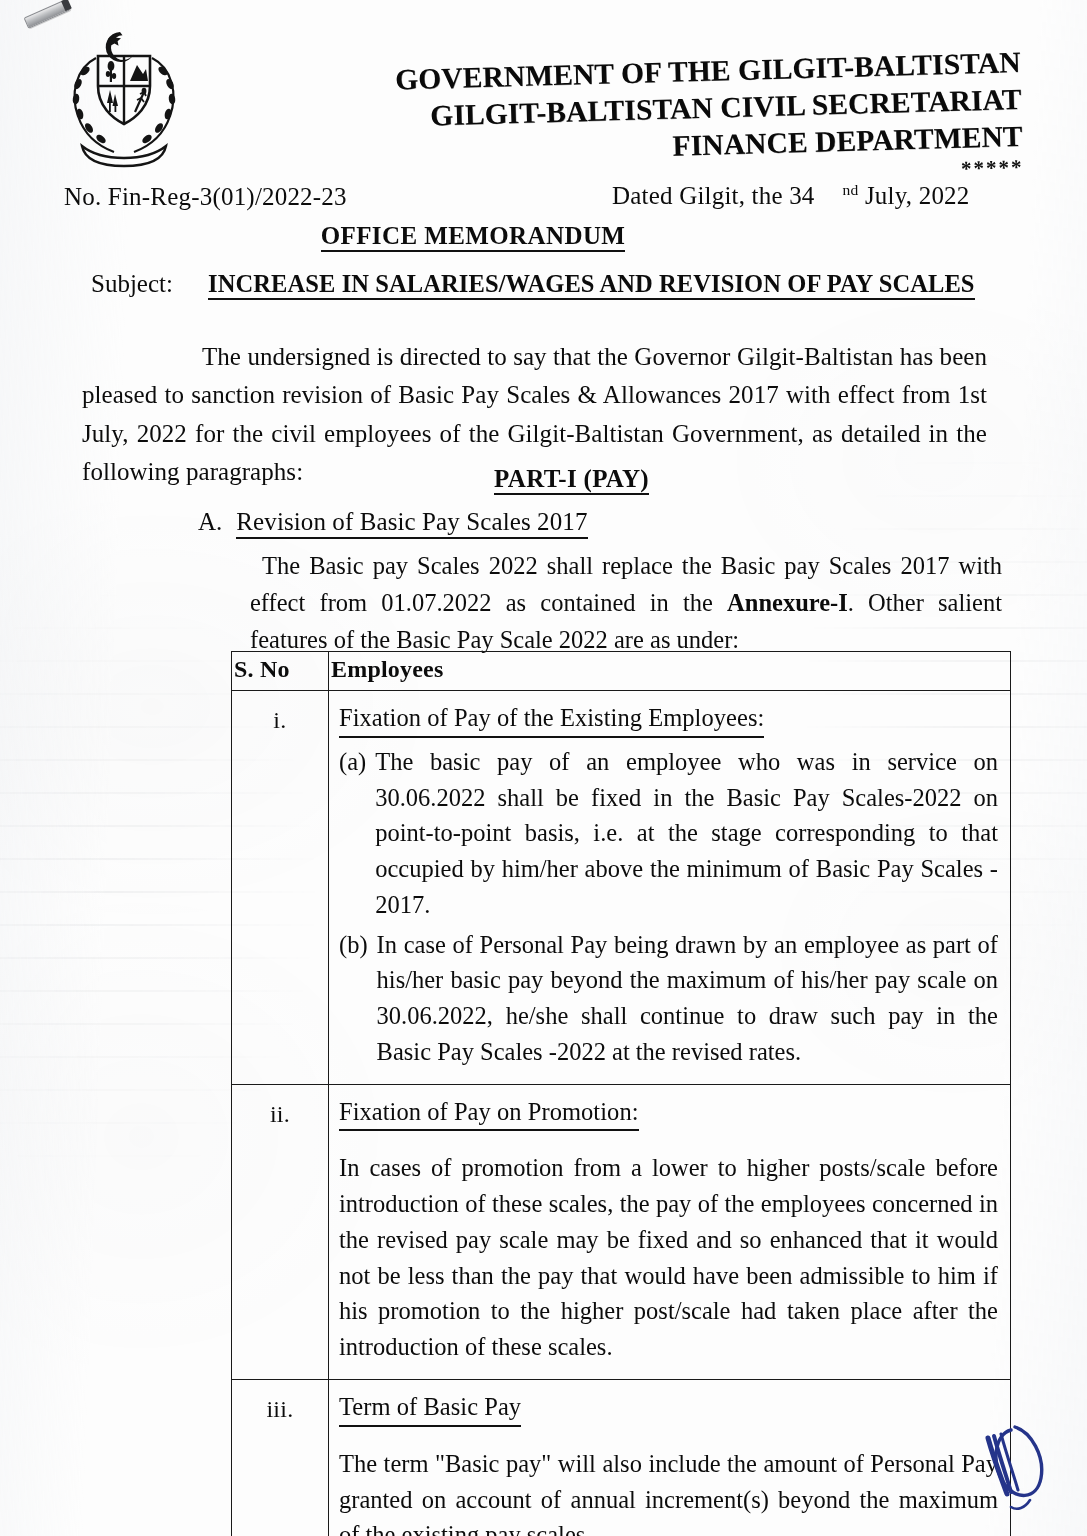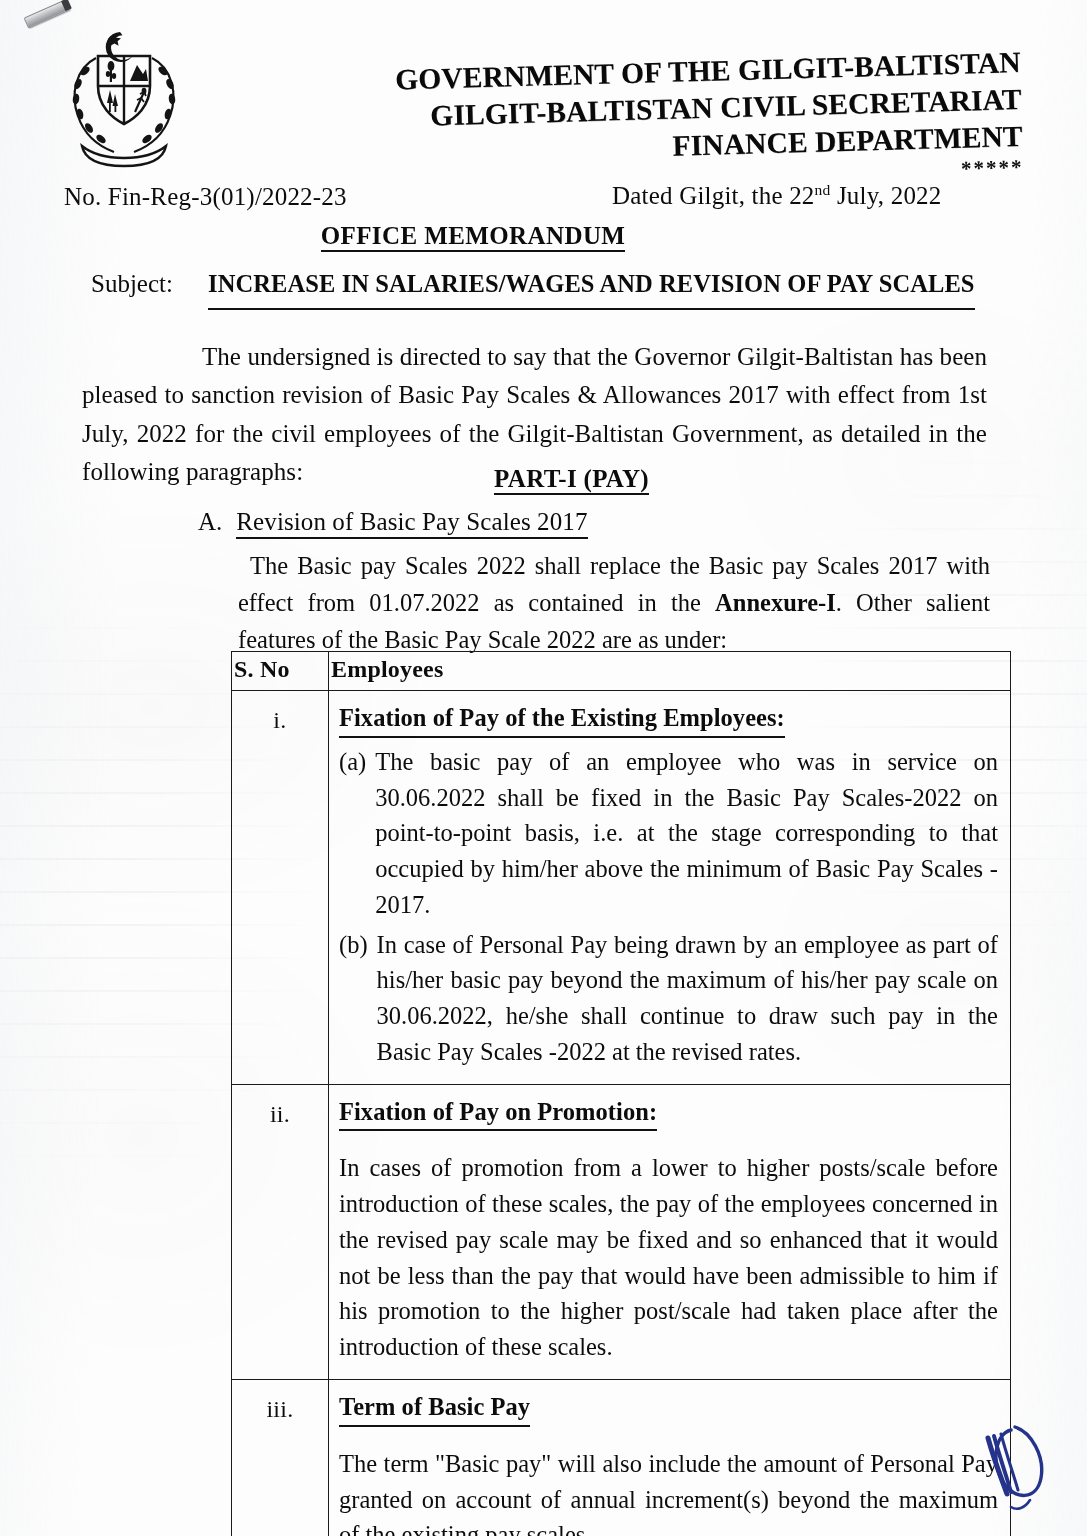--- a/index.html
+++ b/index.html
@@ -122,20 +122,21 @@
     position: absolute;
     left: 612px; top: 182px;
     font-size: 25px;
     letter-spacing: 0.2px;
     white-space: nowrap;
   }
   .date-line sup, .sup {
     font-size: 0.62em;
     vertical-align: super;
     line-height: 0;
+    margin-left: 28px;
   }
 
   .om-title {
     position: absolute;
     left: 0; top: 222px;
     width: 946px;
     text-align: center;
     font-size: 25px;
     font-weight: bold;
     letter-spacing: 0.4px;
@@ -156,21 +157,21 @@
     position: absolute;
     left: 208px; top: 267px;
     width: 790px;
     font-size: 24.5px;
     font-weight: bold;
     line-height: 1.42;
     letter-spacing: 0.1px;
   }
   .subject-text .u {
     border-bottom: 2.4px solid #111;
-    padding-bottom: 11px;
+    padding-bottom: 1px;
     display: inline;
   }
 
   
   .intro {
     position: absolute;
     left: 82px; top: 338px;
     width: 905px;
     font-size: 25px;
     line-height: 1.53;
@@ -205,21 +206,21 @@
   }
   .sec-a .marker { font-weight: normal; }
   .sec-a .heading {
     font-weight: normal;
     border-bottom: 2.4px solid #111;
     padding-bottom: 1px;
     letter-spacing: 0.1px;
   }
   .sec-a-body {
     position: absolute;
-    left: 238px; top: 548px;
+    left: 250px; top: 548px;
     width: 752px;
     font-size: 24.5px;
     line-height: 1.5;
     text-align: justify;
     text-indent: 12px;
   }
   .sec-a-body b { font-weight: bold; }
 
   
   .features-table {
@@ -248,21 +249,21 @@
     font-size: 24px;
     padding-top: 16px;
     letter-spacing: 0.3px;
   }
   .features-table td.feat {
     padding: 9px 12px 14px 10px;
     font-size: 24.5px;
     line-height: 1.46;
   }
   .feat-head {
-    font-weight: bold;
+    font-weight: normal;
     display: inline-block;
     border-bottom: 2.4px solid #111;
     padding-bottom: 0px;
     margin-bottom: 2px;
     letter-spacing: 0.05px;
   }
   .sub-item {
     display: flex;
     gap: 9px;
     margin-top: 4px;
@@ -353,21 +354,21 @@
 
   <div class="letterhead">
     <div class="lh-line">GOVERNMENT OF THE GILGIT-BALTISTAN</div>
     <div class="lh-line">GILGIT-BALTISTAN CIVIL SECRETARIAT</div>
     <div class="lh-line">FINANCE DEPARTMENT</div>
     <div class="lh-stars">*****</div>
   </div>
 
   <div class="ref-no">No. Fin-Reg-3(01)/2022-23</div>
 
-  <div class="date-line"><span>Dated Gilgit, the </span><span>22</span><sup>nd</sup><span> July, 2022</span></div>
+  <div class="date-line"><span>Dated Gilgit, the </span><span>34</span><sup>nd</sup><span> July, 2022</span></div>
 
   <div class="om-title"><span>OFFICE MEMORANDUM</span></div>
 
   <div class="subject-label">Subject:</div>
   <div class="subject-text">
     <span class="u">INCREASE IN SALARIES/WAGES AND REVISION OF PAY SCALES</span><br>
   </div>
 
   <div class="intro">The undersigned is directed to say that the Governor Gilgit-Baltistan has been pleased to sanction revision of Basic Pay Scales &amp; Allowances 2017 with effect from 1st July, 2022 for the civil employees of the Gilgit-Baltistan Government, as detailed in the following paragraphs:</div>
 

